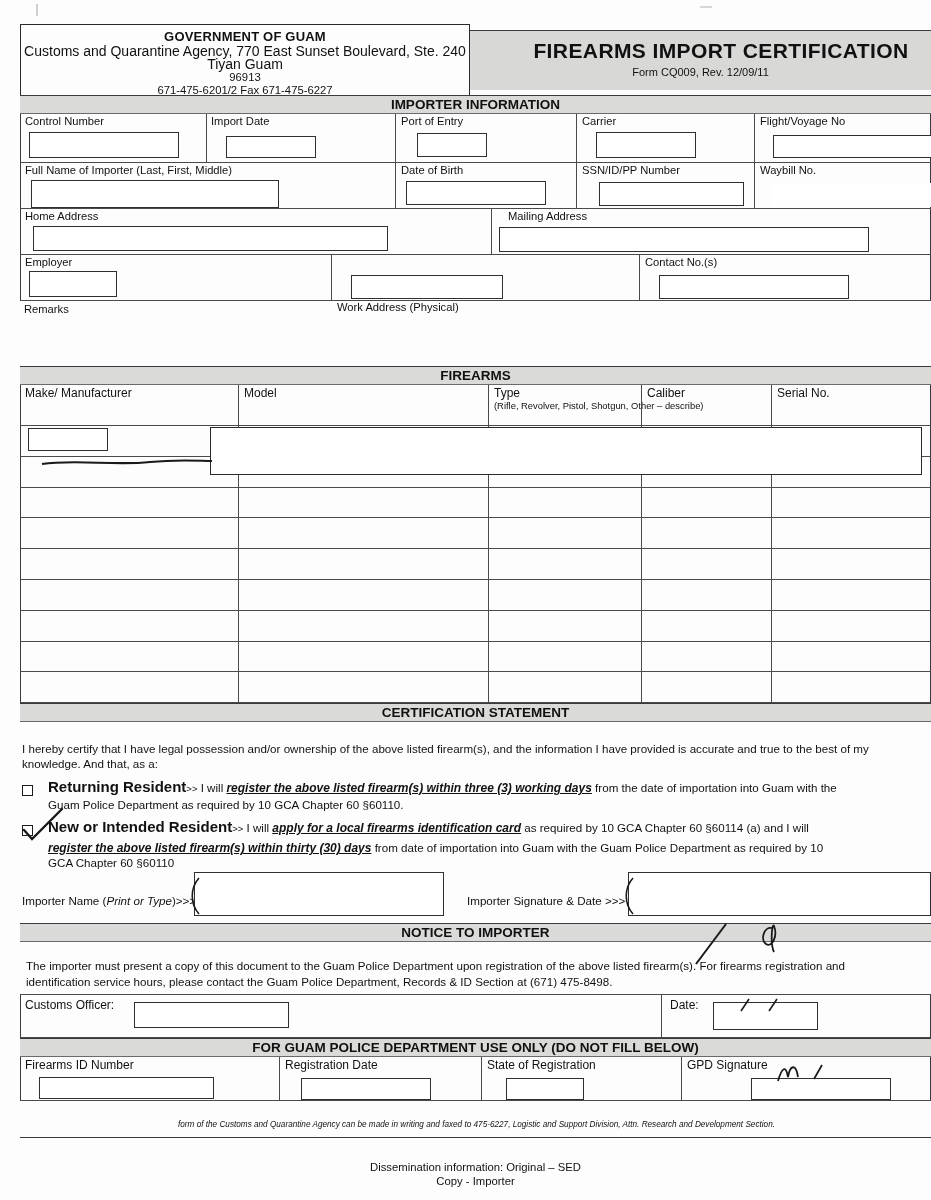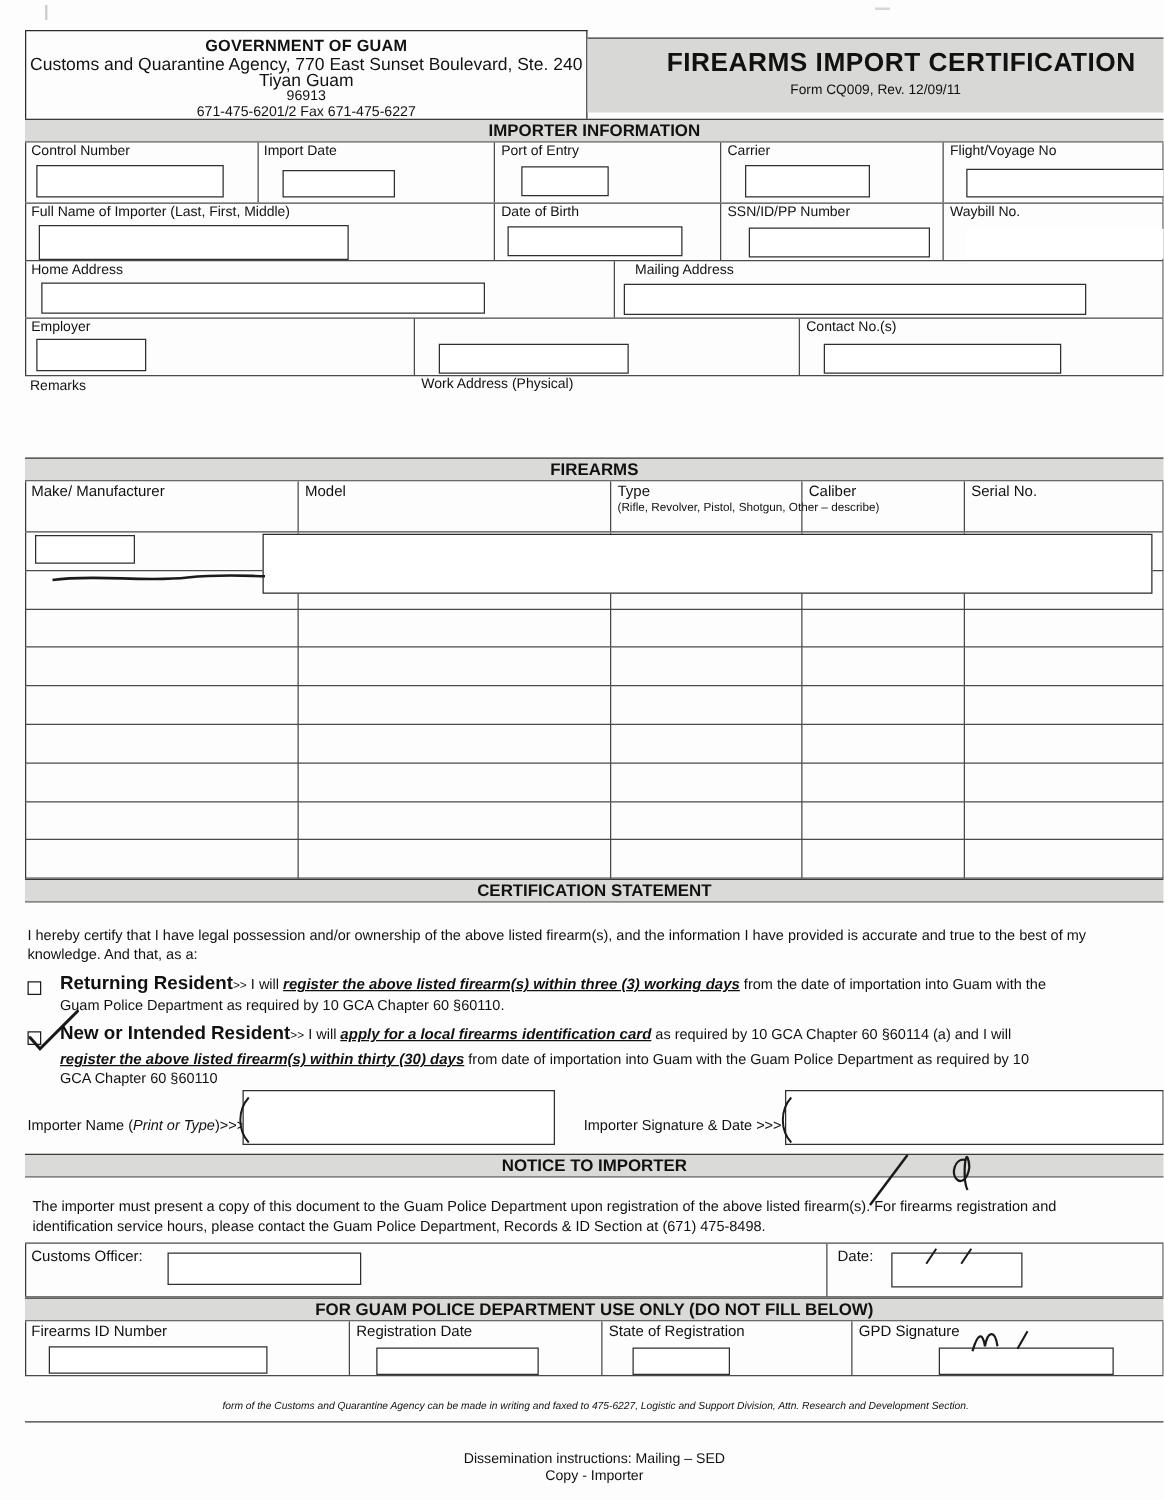--- a/index.html
+++ b/index.html
@@ -404,19 +404,19 @@
       <path class="ink" d="M48 22 L 56 8" stroke-width="1.7"></path>
     </svg>
   </div>
 
   <div class="abs band full" style="top:1038px;">FOR GUAM POLICE DEPARTMENT USE ONLY  (DO NOT FILL BELOW)</div>
   <div class="abs rowline" style="top:1100px;"></div>
 
   <div class="abs finepr" style="left:24px; top:1119px; width:905px;">form of the Customs and Quarantine Agency can be made in writing and faxed to 475-6227, Logistic and Support Division, Attn. Research and Development Section.</div>
   <div class="abs" style="left:20px; top:1137px; width:911px; height:0; border-bottom:1.3px solid #3a3a3a;"></div>
 
-  <div class="abs dissem" style="left:20px; top:1160px; width:911px;">Dissemination instructions: Mailing – SED</div>
+  <div class="abs dissem" style="left:20px; top:1160px; width:911px;">Dissemination information: Original – SED</div>
   <div class="abs dissem" style="left:20px; top:1174px; width:911px;">Copy - Importer</div>
 
   <div class="abs" style="left:36px; top:4px; width:2px; height:12px; background:#cfcfcf;"></div>
   <div class="abs" style="left:700px; top:6px; width:12px; height:2px; background:#d6d6d6;"></div>
 
 </div>
 
 </body></html>

